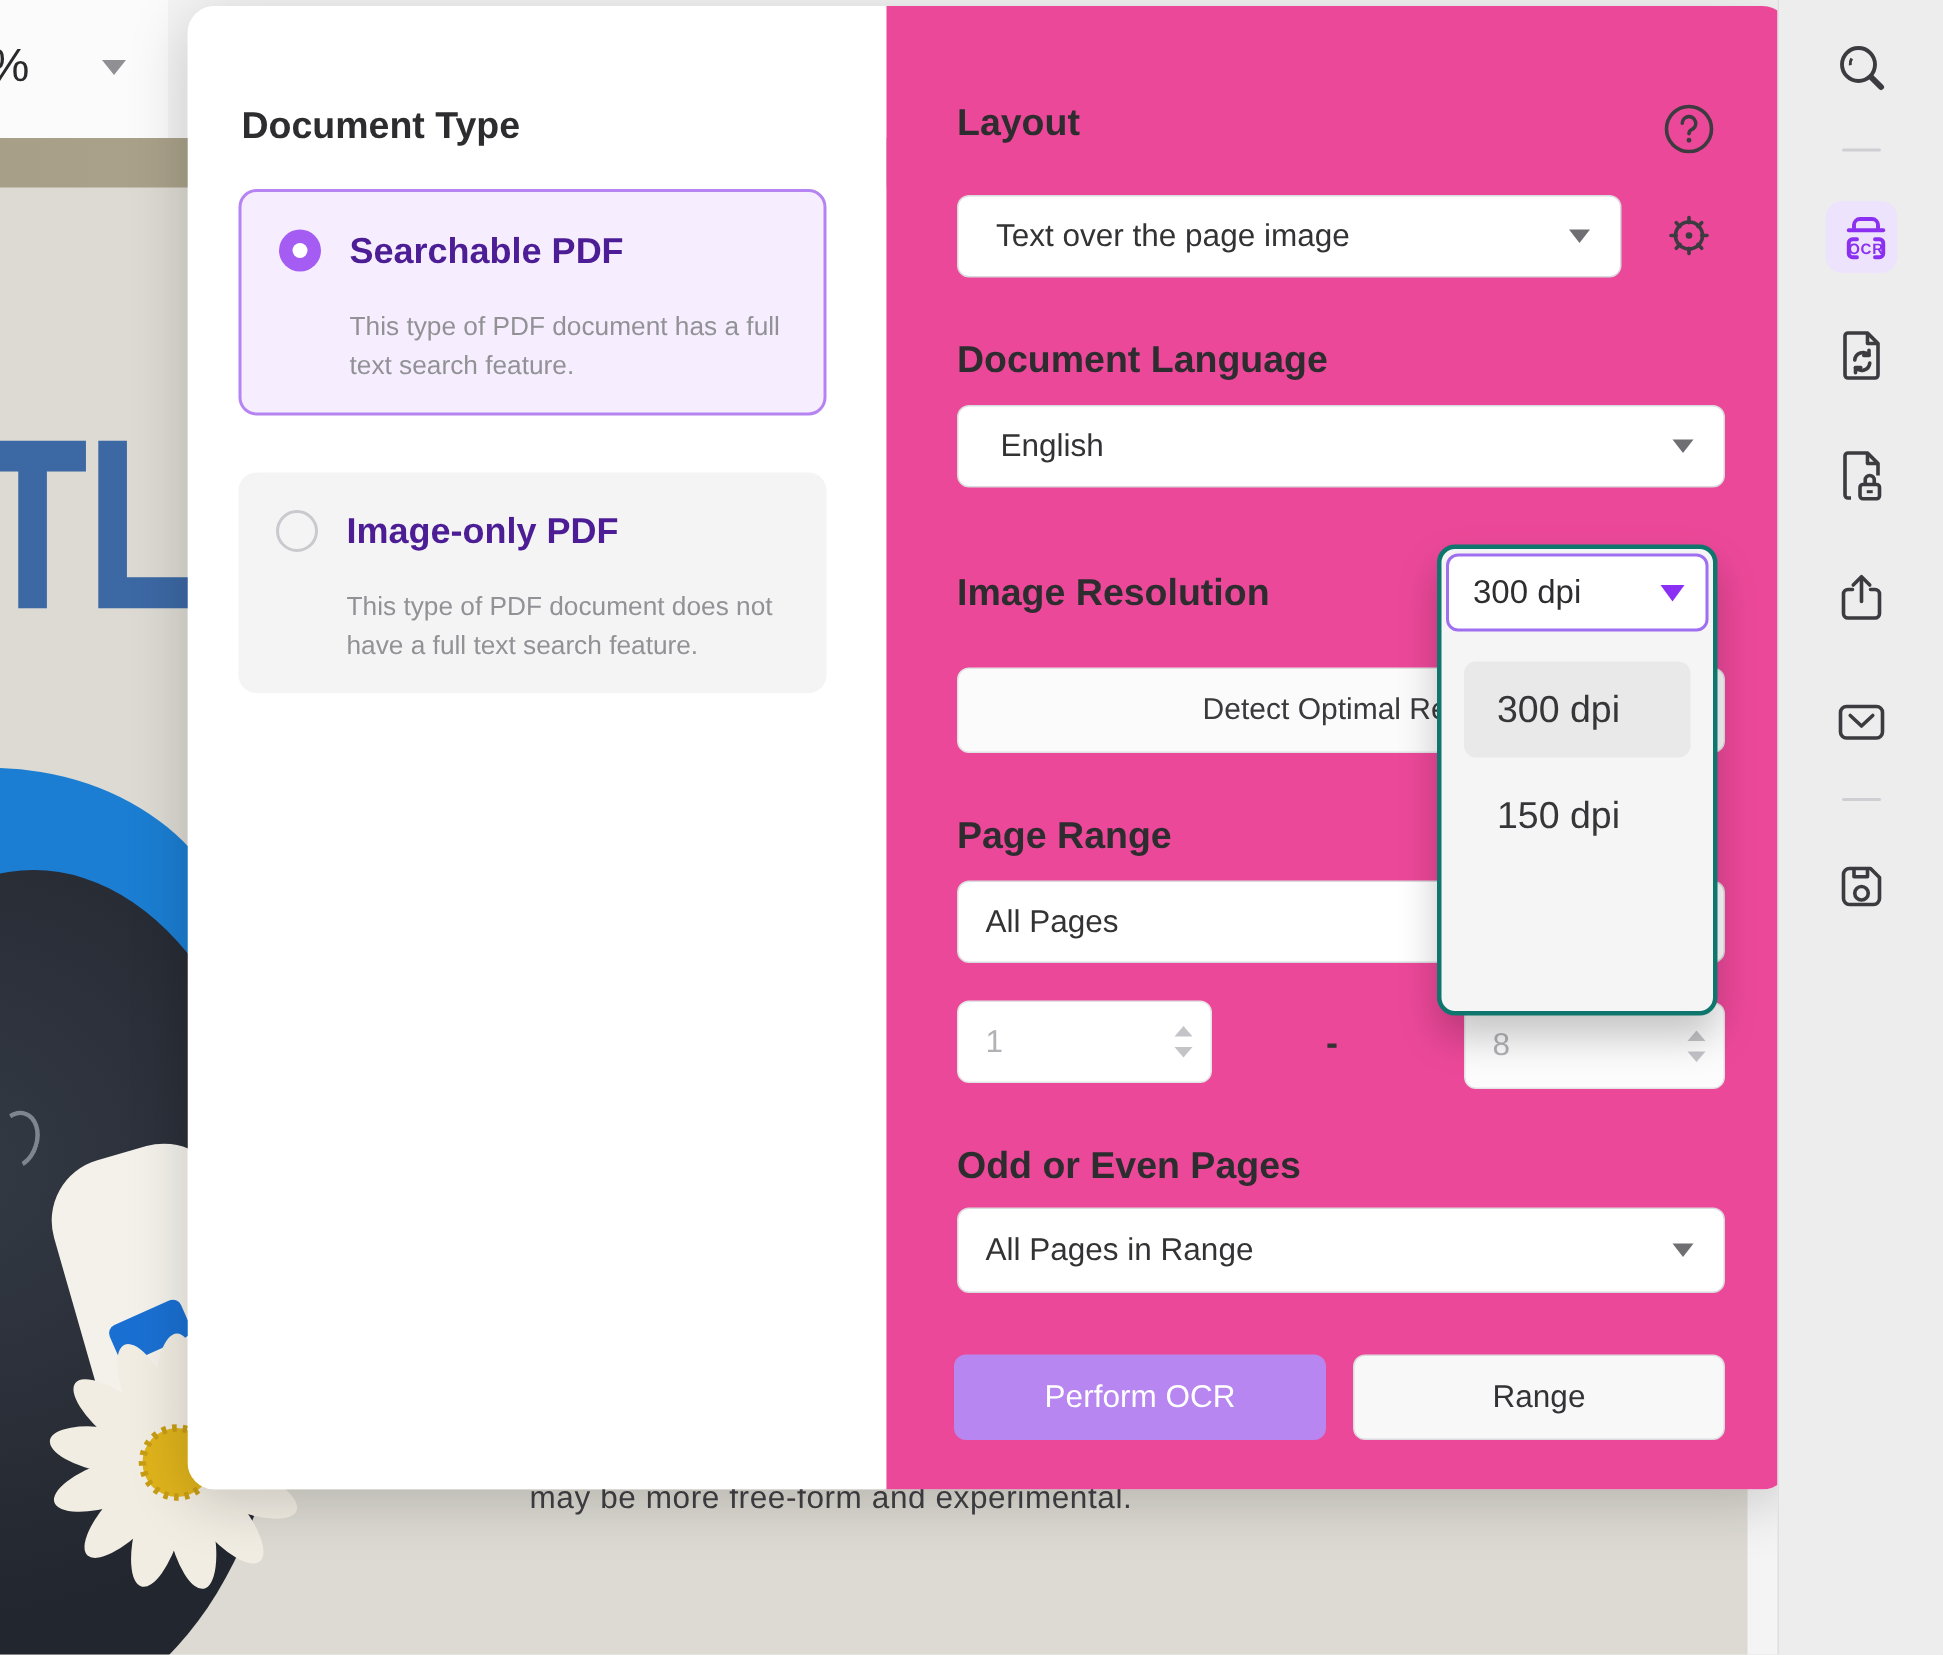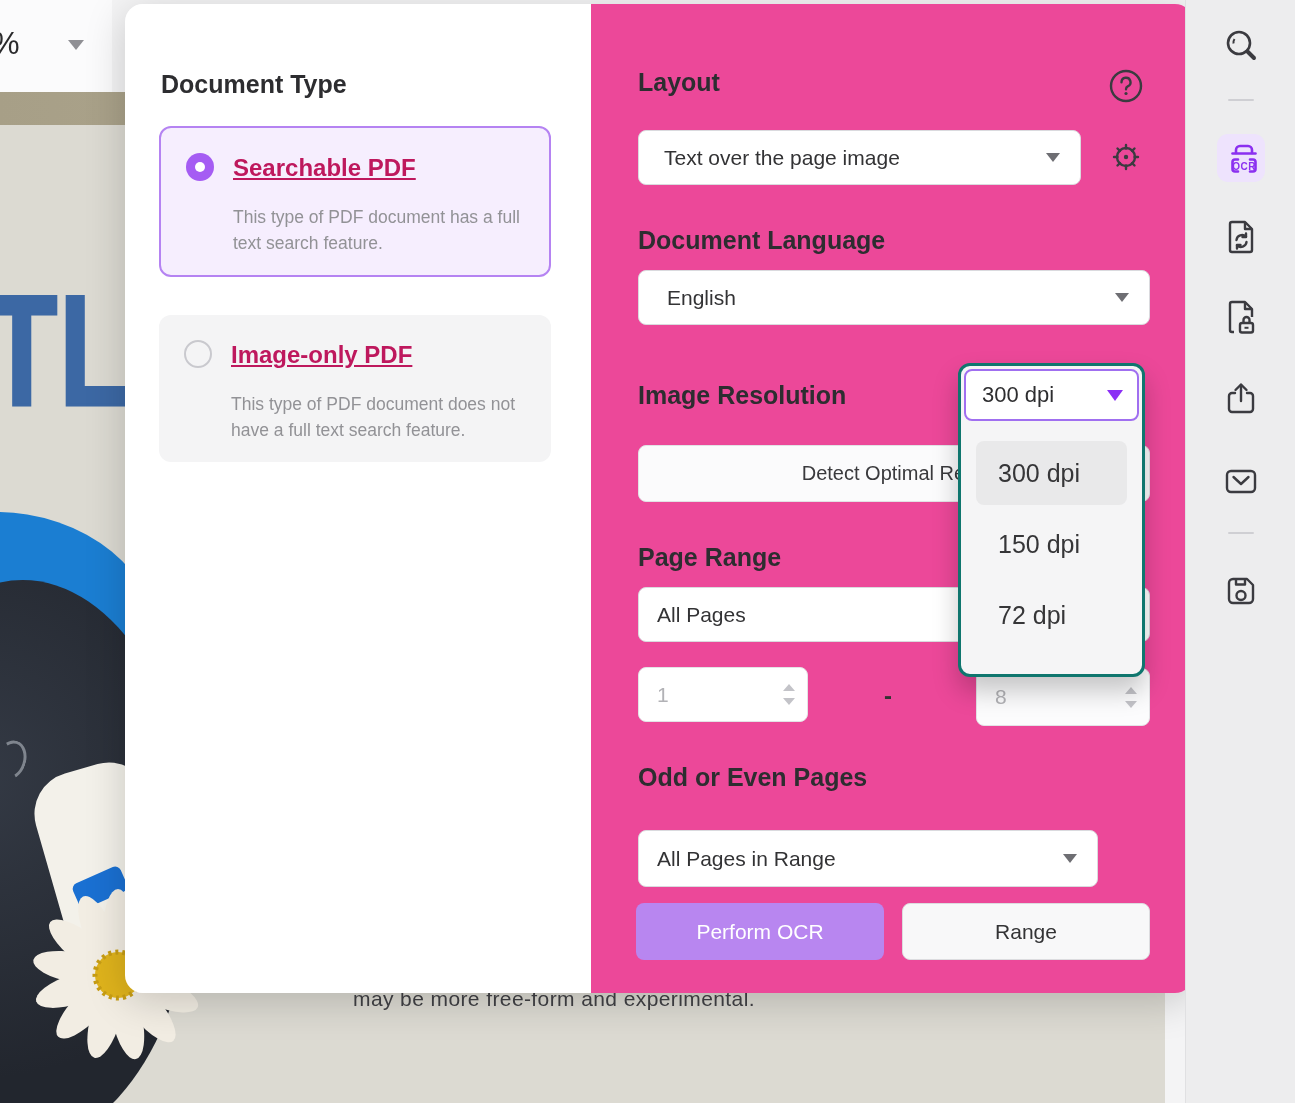--- a/index.html
+++ b/index.html
@@ -44,35 +44,35 @@
   
   #dt-heading { position:absolute; left:36px; top:66px; }
   .type-card { position:absolute; left:34px; width:392px; border-radius:12px; }
   #card-searchable { top:122px; height:151px; background:#f6eefe; border:2px solid #b583f2; }
   #card-imageonly  { top:311px; height:147px; background:#f4f4f5; }
   .radio { position:absolute; left:25px; top:25px; width:28px; height:28px; border-radius:50%; }
   .radio.checked { background:#a55cf3; }
   .radio.checked::after { content:""; position:absolute; left:9px; top:9px; width:10px; height:10px;
     border-radius:50%; background:#fff; }
   .radio.unchecked { border:2px solid #c9c9ce; }
-  .card-title { position:absolute; left:72px; top:26px; font-size:24px; font-weight:bold; color:#be185d;text-decoration:underline; }
+  .card-title { position:absolute; left:72px; top:26px; font-size:24px; font-weight:bold; color:#4c1d95; }
   .card-desc { position:absolute; left:72px; top:76px; width:306px; font-size:17.5px; line-height:26px; color:#929296; }
 
   
   .rp-h { position:absolute; left:47px; }
   .select, .btn-flat { position:absolute; background:#fff; border:1px solid #dadade; border-radius:8px;
     display:flex; align-items:center; font-size:21px; color:#333335; }
   .select { justify-content:space-between; padding:0 20px 0 18px; }
   .select .tri { border-left-width:7px; border-right-width:7px; border-top-width:9px; border-top-color:#6e6e73; }
   #layout-select { left:47px; top:126px; width:443px; height:55px;padding-left:25px; }
   #language-select { left:47px; top:266px; width:512px; height:55px;padding-left:28px; }
   #detect-btn { left:47px; top:441px; width:512px; height:57px; background:#fbfbfc; border-color:#e2e2e5;
     justify-content:center; font-size:20px; color:#3a3a3d; }
   #pagerange-select { left:47px; top:583px; width:512px; height:55px; }
-  #oddeven-select { left:47px; top:826px; width:460px; height:57px; }
+  #oddeven-select { left:47px; top:801px; width:512px; height:57px; }
 
   #layout-heading { top:64px; }
   #language-heading { top:222px; }
   #resolution-heading { top:377px; }
   #pagerange-heading { top:539px; }
   #oddeven-heading { top:759px; }
 
   .icon-round { position:absolute; left:516px; width:38px; height:38px; }
   #help-icon { top:63px; }
   #gear-icon { top:134px; }
@@ -254,21 +254,20 @@
 </div>
 
 <div id="res-dropdown" class="abs">
   <div id="res-selected">
     <span>300 dpi</span>
     <span class="tri"></span>
   </div>
   <div id="res-list">
     <div class="res-opt active">300 dpi</div>
     <div class="res-opt">150 dpi</div>
-    <div class="res-opt">72 dpi</div>
   </div>
 </div>
 
 <div id="sidebar" class="abs">
 
   <span class="sb-item" style="top:26px">
     <svg class="ic" width="40" height="40" viewBox="0 0 40 40" fill="none" stroke="#3b3b40" stroke-width="2.6">
       <circle cx="18" cy="17" r="11"></circle>
       <path d="M13.5 13 a6.5 6.5 0 0 0 -1 4.5" stroke-width="2"></path>
       <line x1="26.5" y1="25.5" x2="33" y2="32" stroke-width="4" stroke-linecap="round"></line>

